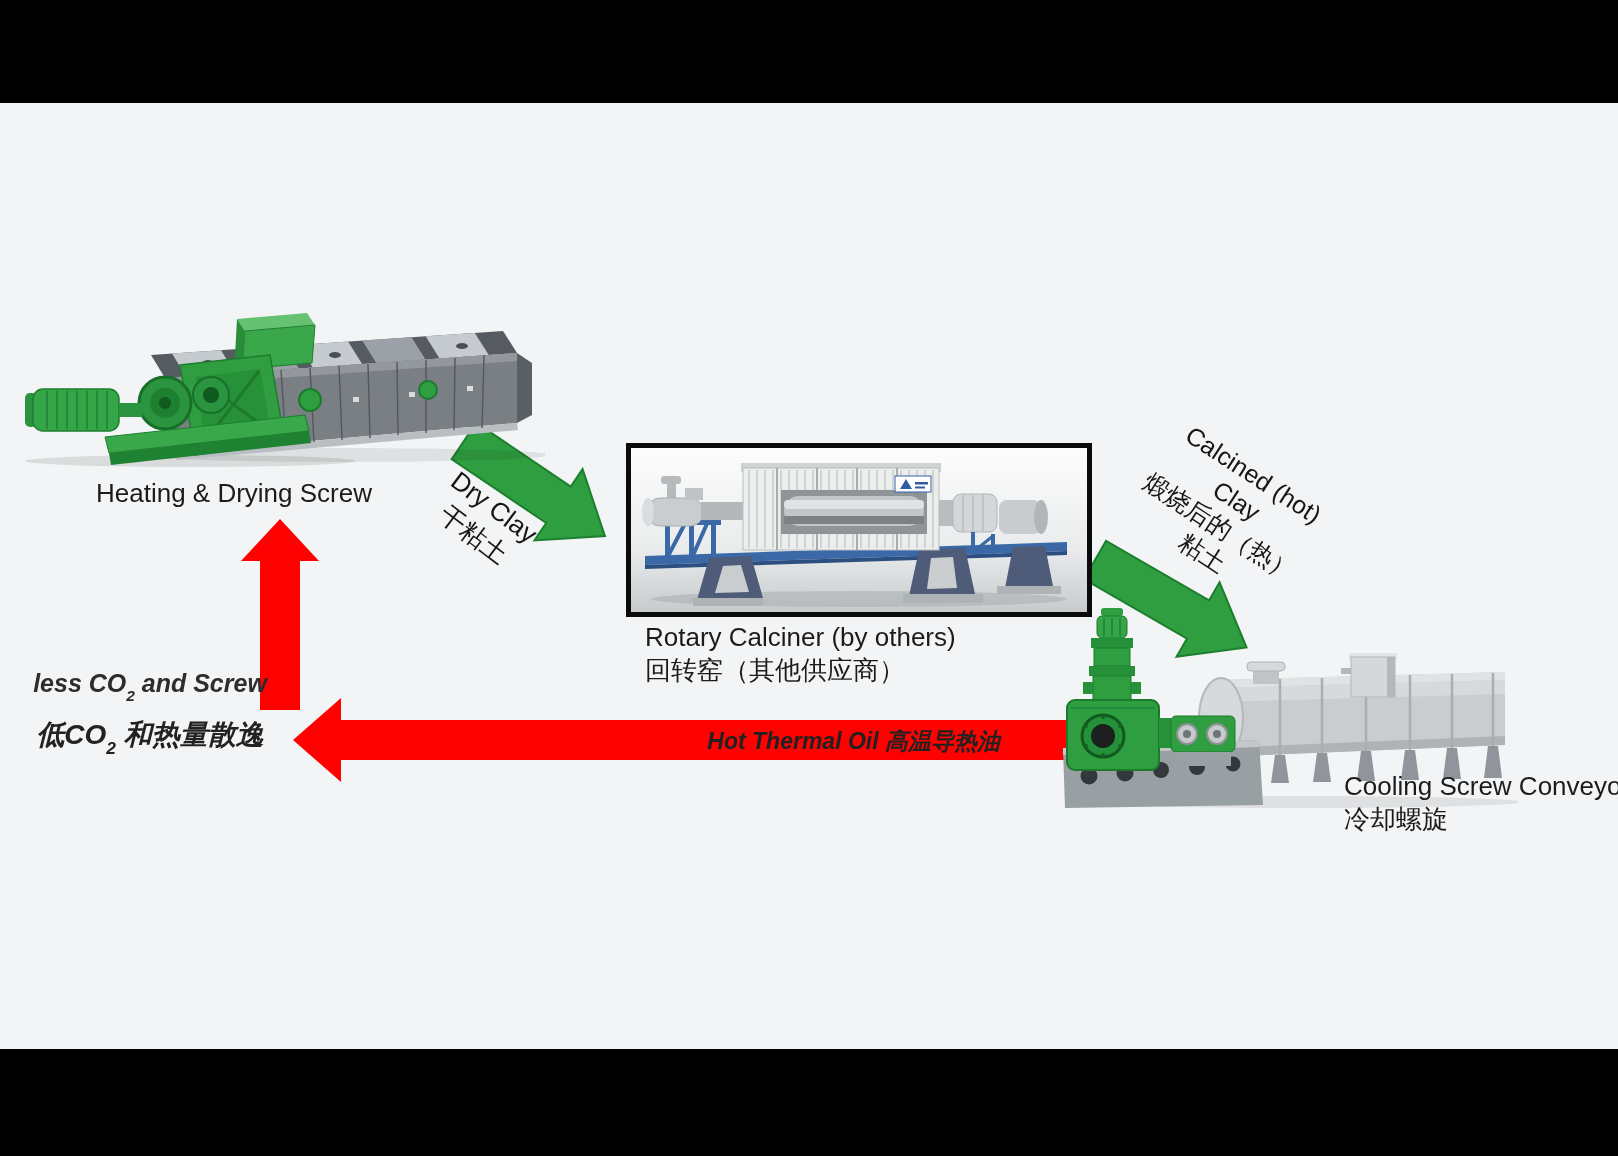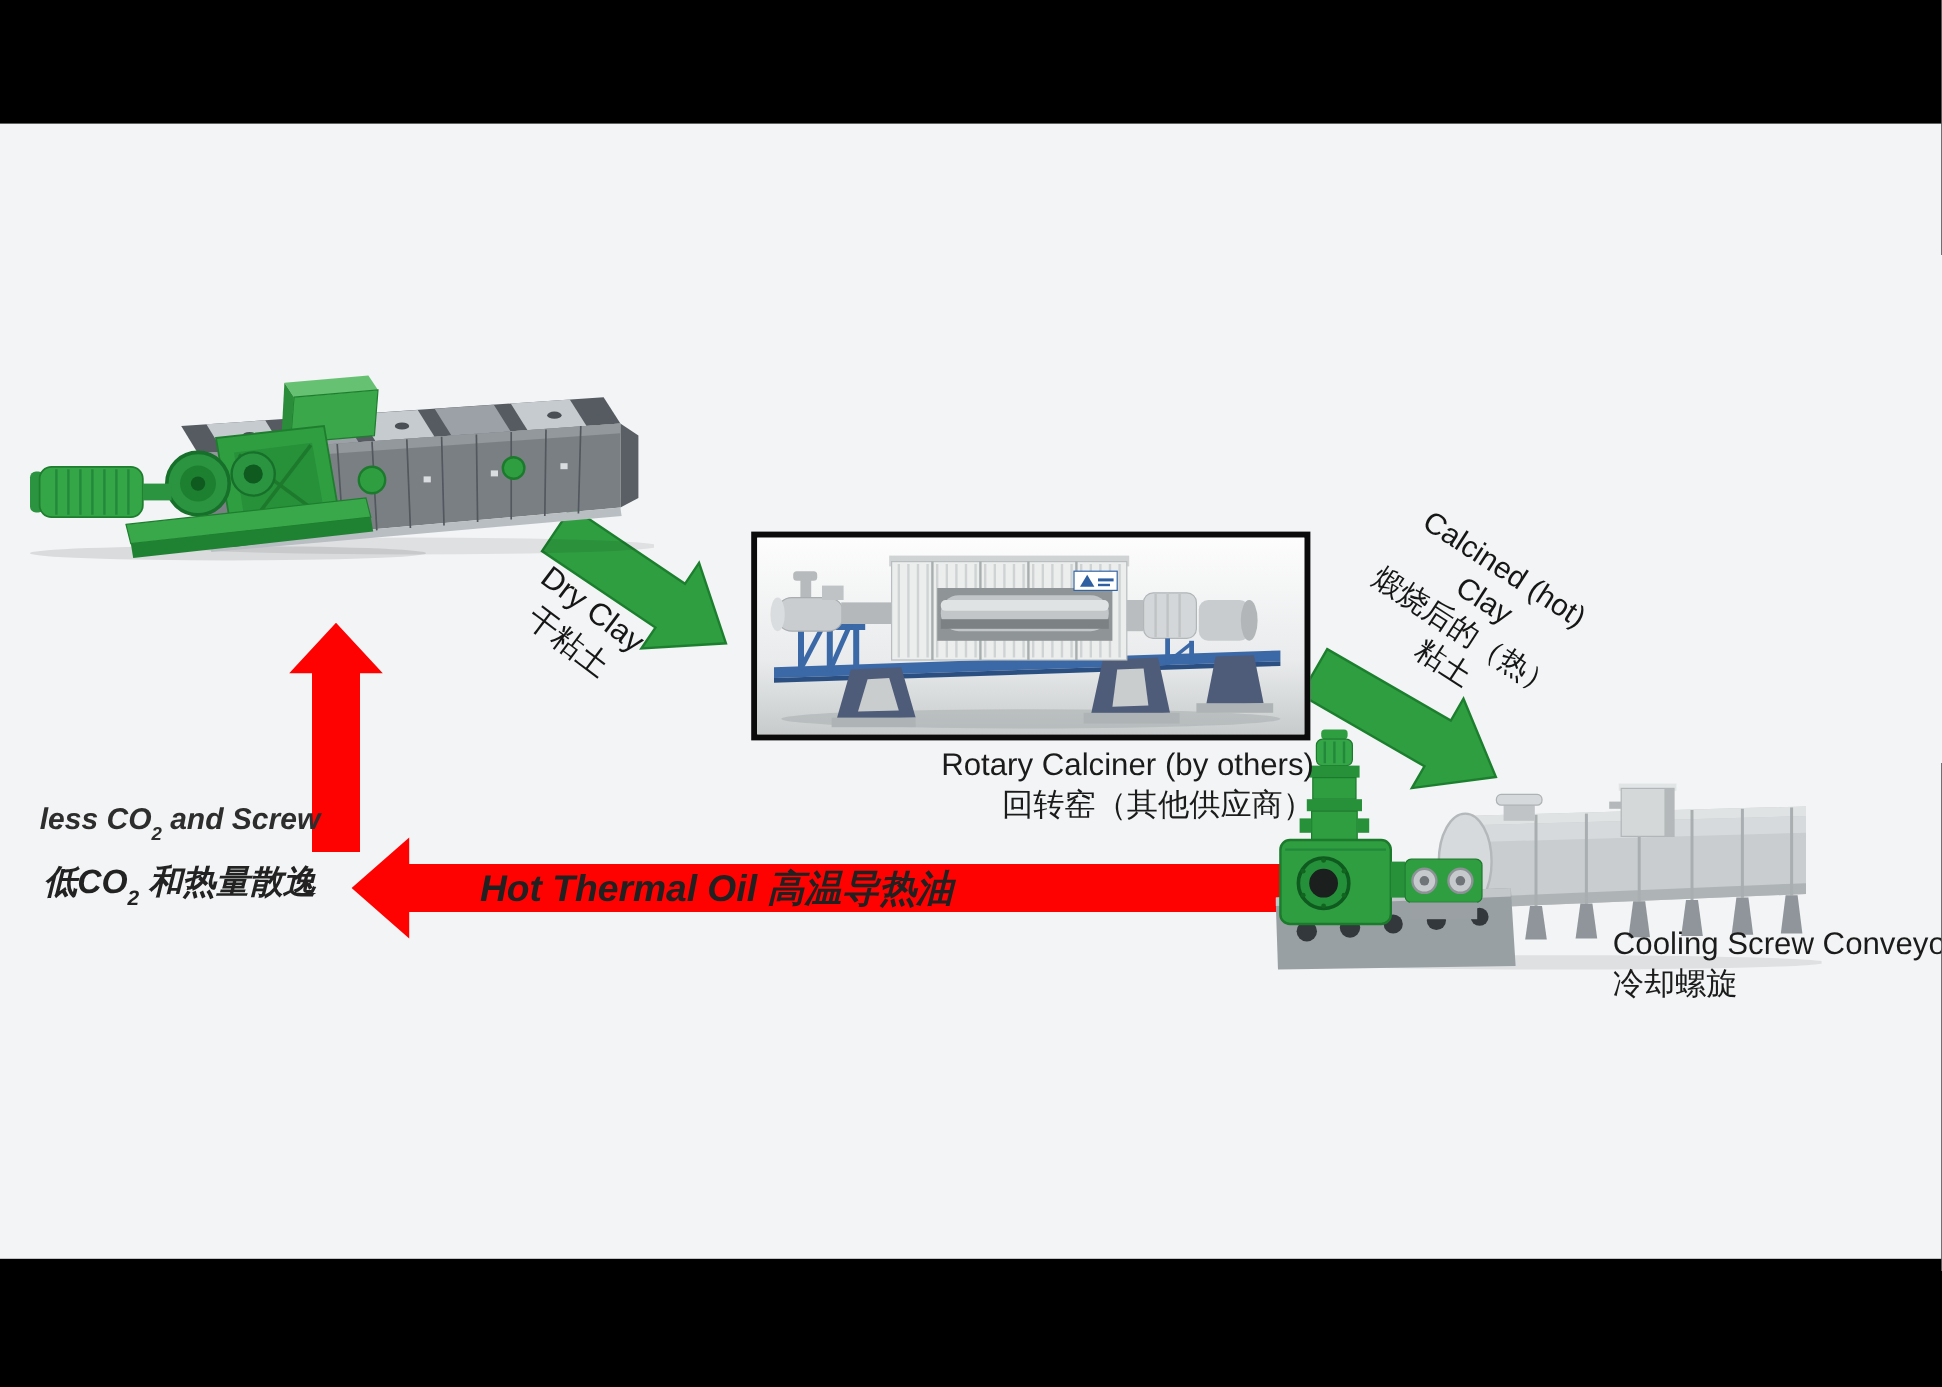--- a/index.html
+++ b/index.html
@@ -10,35 +10,35 @@
   }
   .abs{position:absolute;}
   .bar{position:absolute;left:0;width:1618px;background:#000000;z-index:6;}
   .bar.top{top:0;height:103px;}
   .bar.bottom{top:1049px;height:107px;}
 
   .label{
     font-size:26px;line-height:33px;color:#1b1b1b;
     white-space:nowrap;z-index:4;
   }
-  .label.center{text-align:right;}
+  .label.center{text-align:left;}
   .rot-label{
     z-index:4;color:#161616;font-size:25px;line-height:31px;
     text-align:center;white-space:nowrap;
   }
   .note{
     font-weight:bold;font-style:italic;color:#2d2d2d;
     text-align:center;z-index:4;
   }
   .note .en{font-size:25px;line-height:33px;}
   .note .zh{font-size:28px;line-height:38px;color:#222;margin-top:16px;}
   .note sub{font-size:0.62em;position:relative;bottom:-0.18em;line-height:0;}
   .oil-label{
-    z-index:4;font-weight:bold;font-style:italic;font-size:31px;line-height:34px;
-    color:#212121;text-align:left;white-space:nowrap;
+    z-index:4;font-weight:bold;font-style:italic;font-size:23px;line-height:34px;
+    color:#212121;text-align:right;white-space:nowrap;
   }
   .arrow{z-index:2;overflow:visible;}
   .machine{z-index:3;}
   .frame{
     z-index:3;border:5px solid #0b0b0b;box-sizing:border-box;background:#fdfdfd;
   }
 </style>
 </head>
 <body>
 
@@ -308,20 +308,21 @@
     <rect x="96" y="120" width="12" height="30" fill="#27913a"></rect>
     <rect x="108" y="118" width="64" height="36" rx="5" fill="#2f9e41" stroke="#1c7a2c"></rect>
     <circle cx="124" cy="136" r="10" fill="#c6cacc" stroke="#8d9296" stroke-width="2"></circle>
     <circle cx="124" cy="136" r="4" fill="#6f7478"></circle>
     <circle cx="154" cy="136" r="10" fill="#c6cacc" stroke="#8d9296" stroke-width="2"></circle>
     <circle cx="154" cy="136" r="4" fill="#6f7478"></circle>
     <rect x="112" y="154" width="56" height="14" fill="#9aa0a4"></rect>
   </svg>
 
   <div class="abs label" style="left:96px;top:477px;">
+    <div>Heating &amp; Drying Screw</div>
   </div>
 
   <div class="abs rot-label" style="left:404px;top:487px;width:160px;line-height:34px;font-size:26px;transform:rotate(37deg);">
     <div>Dry Clay</div>
     <div>干粘土</div>
   </div>
 
   <div class="abs label center" style="left:645px;top:621px;width:450px;">
     <div>Rotary Calciner (by others)</div>
     <div>回转窑（其他供应商）</div>

